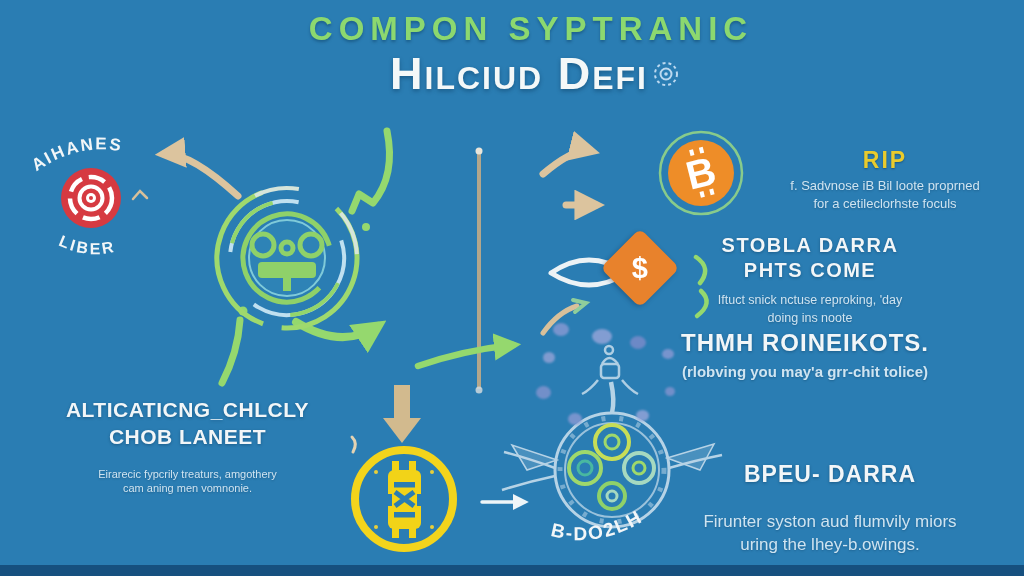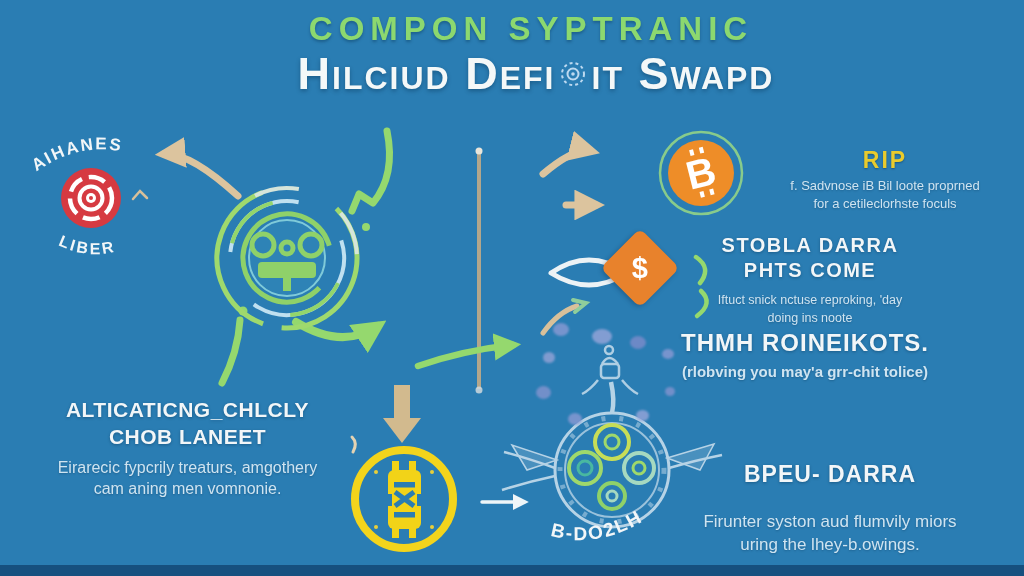--- a/index.html
+++ b/index.html
@@ -30,21 +30,21 @@
   .rip-heading{color:#e9cb2d;font-size:23px;font-weight:bold;letter-spacing:2px;text-shadow:0 1px 2px rgba(0,40,70,.45);}
   .rip-body{font-size:13px;line-height:1.4;margin-top:3px;}
   .stobla-block{left:660px;top:233px;width:300px;}
   .stobla-h{font-size:20px;letter-spacing:1.5px;line-height:1.25;}
   .stobla-body{font-size:12.5px;line-height:1.45;margin-top:8px;}
   .notes-block{left:655px;top:329px;width:300px;}
   .notes-h{font-size:24px;letter-spacing:1px;}
   .notes-sub{font-size:15px;margin-top:6px;font-weight:bold;}
   .bl-block{left:15px;top:396px;width:345px;}
   .bl-h{font-size:21px;letter-spacing:.5px;line-height:1.3;}
-  .bl-body{font-size:16px;line-height:1.35;margin-top:6px;}
+  .bl-body{font-size:11px;line-height:1.35;margin-top:16px;}
   .br-block{left:665px;top:461px;width:330px;}
   .br-h{font-size:23px;letter-spacing:1px;}
   .br-body{font-size:17px;line-height:1.35;margin-top:23px;}
   
   .diamond{
     left:612px;top:240px;width:56px;height:56px;background:#e8822c;
     transform:rotate(45deg);border-radius:7px;
     box-shadow:0 2px 5px rgba(0,30,60,.3);
     display:flex;align-items:center;justify-content:center;
   }
@@ -115,21 +115,20 @@
 
   <div class="abs title-wrap">
     <div class="title-line1">COMPON SYPTRANIC</div>
     <div class="title-line2">
       <span>Hilciud Defi</span>
         <svg width="30" height="30" viewBox="0 0 30 30" style="margin:0 1px;">
           <circle cx="15" cy="15" r="11" fill="none" stroke="#bcd9f0" stroke-width="2" stroke-dasharray="3 3"></circle>
           <circle cx="15" cy="15" r="5.5" fill="none" stroke="#bcd9f0" stroke-width="2"></circle>
           <circle cx="15" cy="15" r="1.8" fill="#bcd9f0"></circle>
         </svg>
-        <span>it Swapd</span>
     </div>
   </div>
 
   <svg class="abs" width="150" height="70" style="left:25px;top:126px" viewBox="0 0 150 70">
     <path id="arcTopPath" d="M 8 48 Q 70 2 138 42" fill="none"></path>
     <text font-size="17" font-weight="bold" fill="#f2f6f8" letter-spacing="2"><textPath href="#arcTopPath" startOffset="4">AIHANES</textPath></text>
   </svg>
   <svg class="abs" width="62" height="62" style="left:60px;top:167px" viewBox="0 0 62 62">
     <circle cx="31" cy="31" r="30" fill="#d63a41"></circle>
     <circle cx="31" cy="31" r="21" fill="none" stroke="#ffffff" stroke-width="4.5" stroke-dasharray="17 7"></circle>

